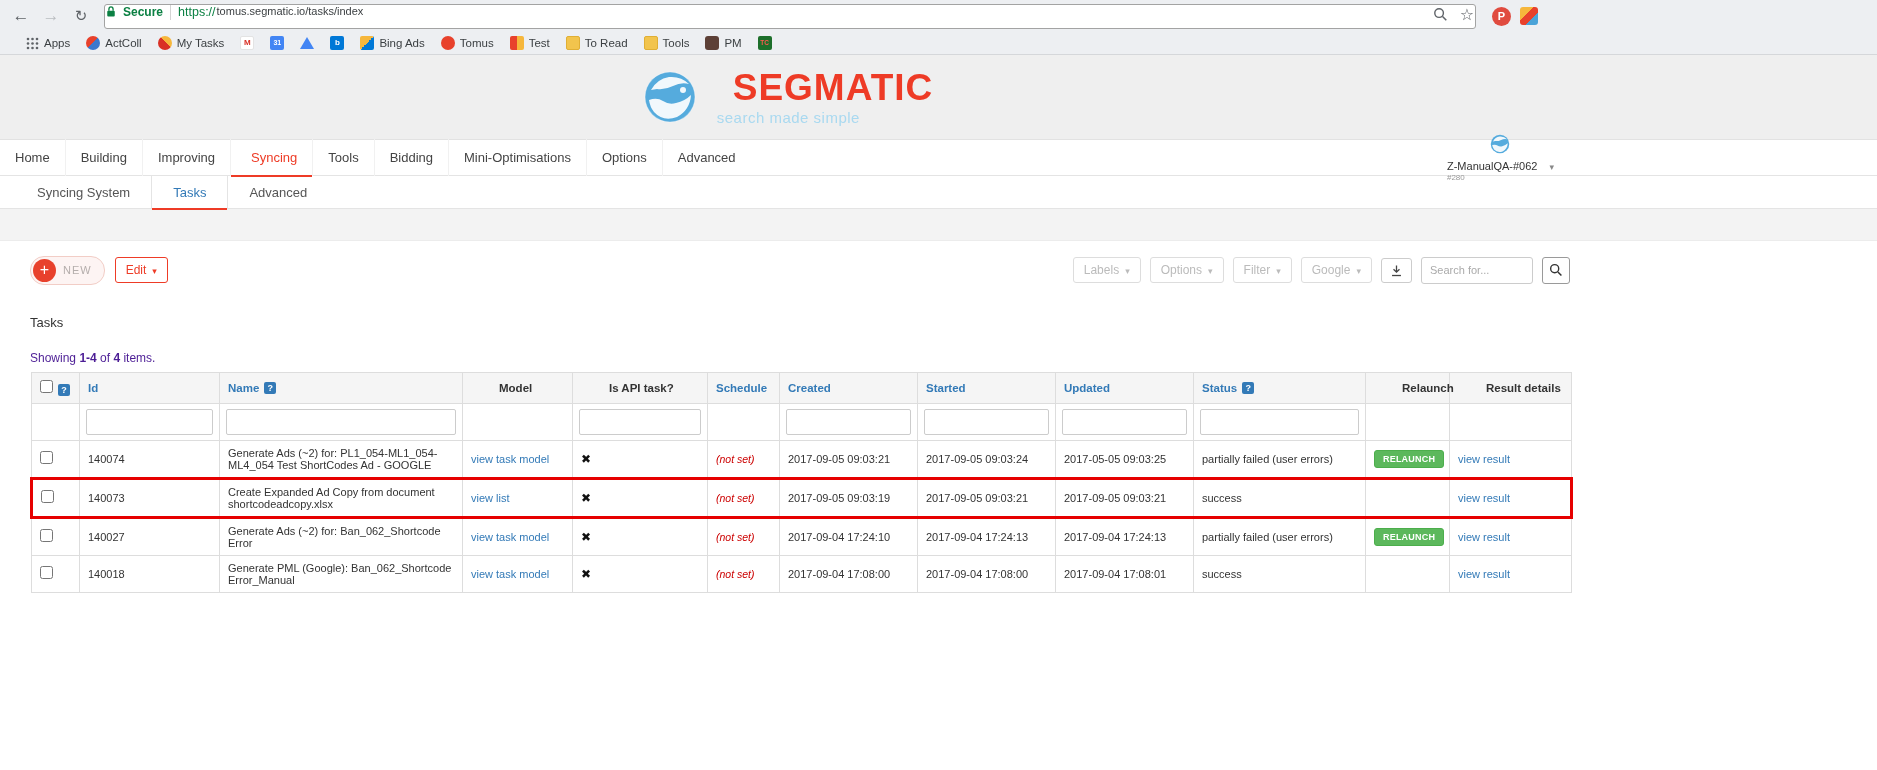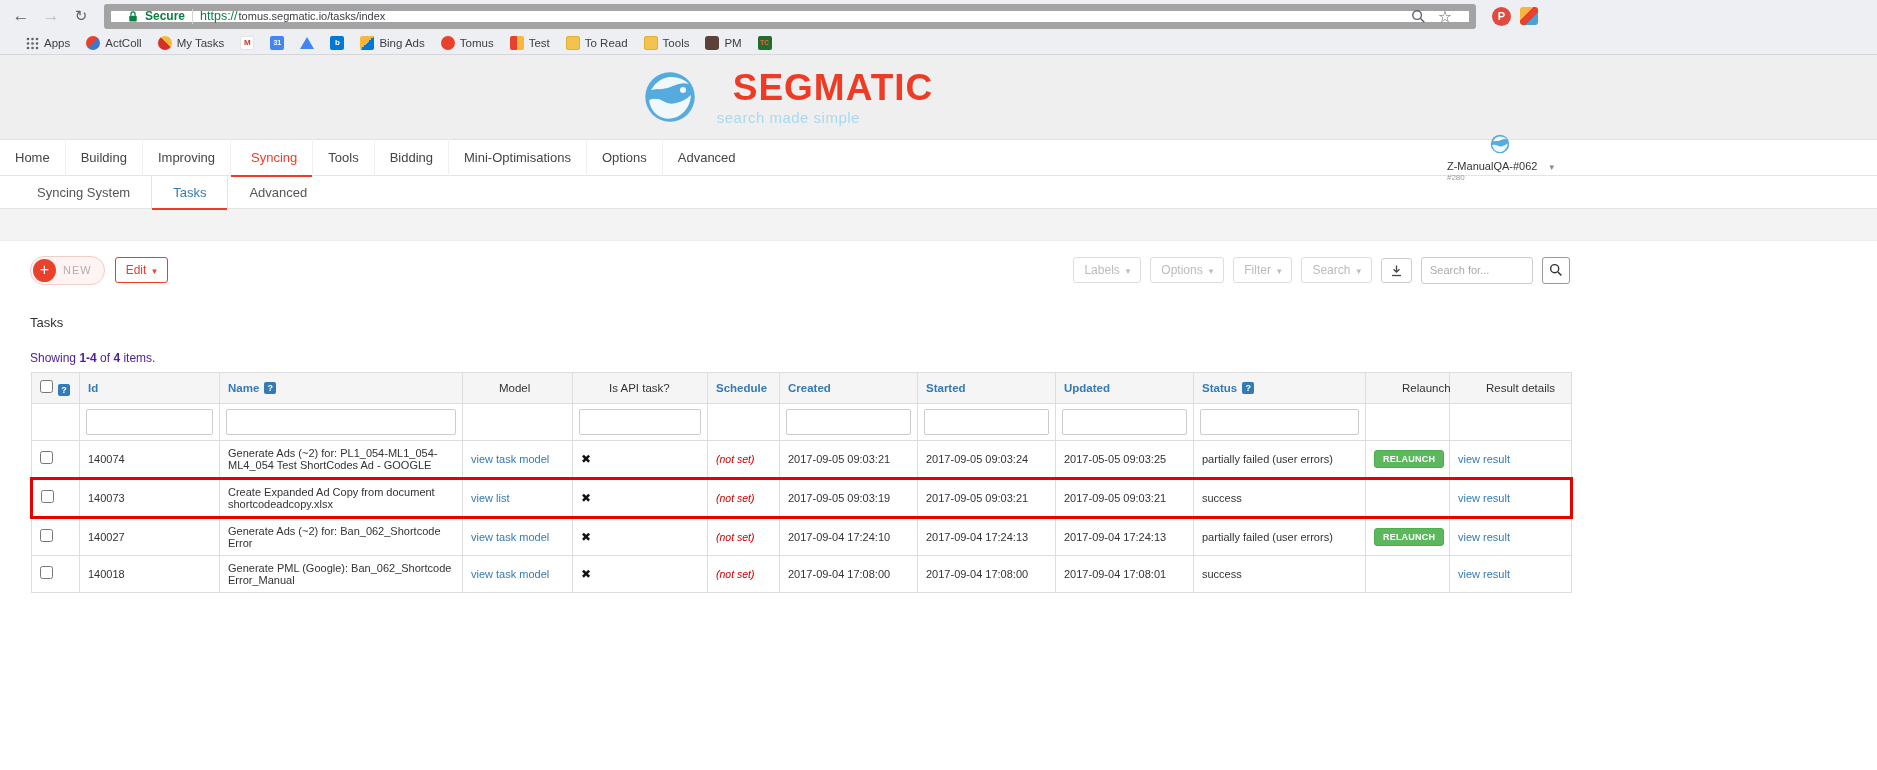--- a/index.html
+++ b/index.html
@@ -15,22 +15,22 @@
   }
   .nav-btn {
     width: 26px; height: 26px; display: flex; align-items: center; justify-content: center;
     font-size: 17px; color: #5f6368; border-radius: 50%; cursor: pointer; flex: none;
   }
   .nav-btn.disabled { color: #b9bcc0; }
   .icon-back::after { content: "←"; }
   .icon-fwd::after { content: "→"; }
   .icon-reload::after { content: "↻"; font-size: 15px; }
   .omnibox {
-    width: 1372px; height: 25px; background: #fff; border: 7px solid #a3a3a3;
-    border-radius: 3px; display: flex; align-items: center; padding: 0 17px; gap: 7px;
+    width: 1372px; height: 25px; background: #fff; border: 1px solid #a3a3a3;
+    border-radius: 3px; display: flex; align-items: flex-start; padding: 0 1px; gap: 7px;
     margin-left: 6px; flex: none;
   }
   .secure-label { color: #0b8043; font-size: 12px; font-weight: bold; }
   .url-sep { width: 1px; height: 15px; background: #d4d4d4; }
   .url-scheme { color: #0b8043; font-size: 12.5px; }
   .url-rest { color: #3c4043; font-size: 11px; margin-left: -6px; }
   .omni-right { margin-left: auto; display: flex; align-items: center; gap: 12px; }
   .star-icon::after { content: "☆"; font-size: 16px; color: #5f6368; }
   .ext-icons { display: flex; align-items: center; gap: 9px; margin-left: 12px; }
   .ext-p {
@@ -133,21 +133,21 @@
   
   .tasks-title { margin-top: 28px; font-size: 13px; color: #333; }
   .summary { margin-top: 21px; font-size: 12px; color: #4c1d95; }
   table.grid {
     margin-top: 7px; width: 1540px; border-collapse: collapse; table-layout: fixed;
     font-size: 11px; color: #333;
   }
   .grid th, .grid td { border: 1px solid #ddd; padding: 6px 8px; text-align: left; vertical-align: middle; }
   .grid thead th { background: #f5f5f5; padding: 7px 8px; font-size: 11.5px; }
   .th-link { color: #337ab7; font-weight: bold; text-decoration: none; cursor: pointer; }
-  .th-plain { font-weight: normal; color: #333; padding-left: 28px; }
+  .th-plain { font-weight: bold; color: #333; padding-left: 28px; }
   .help-icon {
     display: inline-block; width: 12px; height: 12px; margin-left: 5px; vertical-align: middle;
     background: #337ab7; border-radius: 2px; color: #fff; font-size: 9px; line-height: 12px;
     text-align: center; cursor: pointer;
   }
   .help-icon::after { content: "?"; }
   .filter-row td { padding: 5px 6px; background: #fff; }
   .filter-input {
     width: 100%; height: 26px; border: 1px solid #ccc; border-radius: 2px;
     padding: 0 6px; font-size: 11px; font-family: inherit;
@@ -338,21 +338,21 @@
       </div>
       <div class="btn btn-ghost">
         <span>Options</span>
           <span class="caret-sm"></span>
       </div>
       <div class="btn btn-ghost">
         <span>Filter</span>
           <span class="caret-sm"></span>
       </div>
       <div class="btn btn-ghost">
-        <span>Search</span>
+        <span>Google</span>
           <span class="caret-sm"></span>
       </div>
       <div class="btn btn-download">
         <svg width="13" height="13" viewBox="0 0 14 14">
             <path d="M7 1.5 V8.5 M3.8 5.6 L7 8.8 L10.2 5.6" fill="none" stroke="#444" stroke-width="1.4"></path>
             <path d="M2.2 12.4 H11.8" stroke="#444" stroke-width="1.4"></path>
           </svg>
       </div>
       <input class="search-input" placeholder="Search for..." style="">
       <div class="btn-search">

